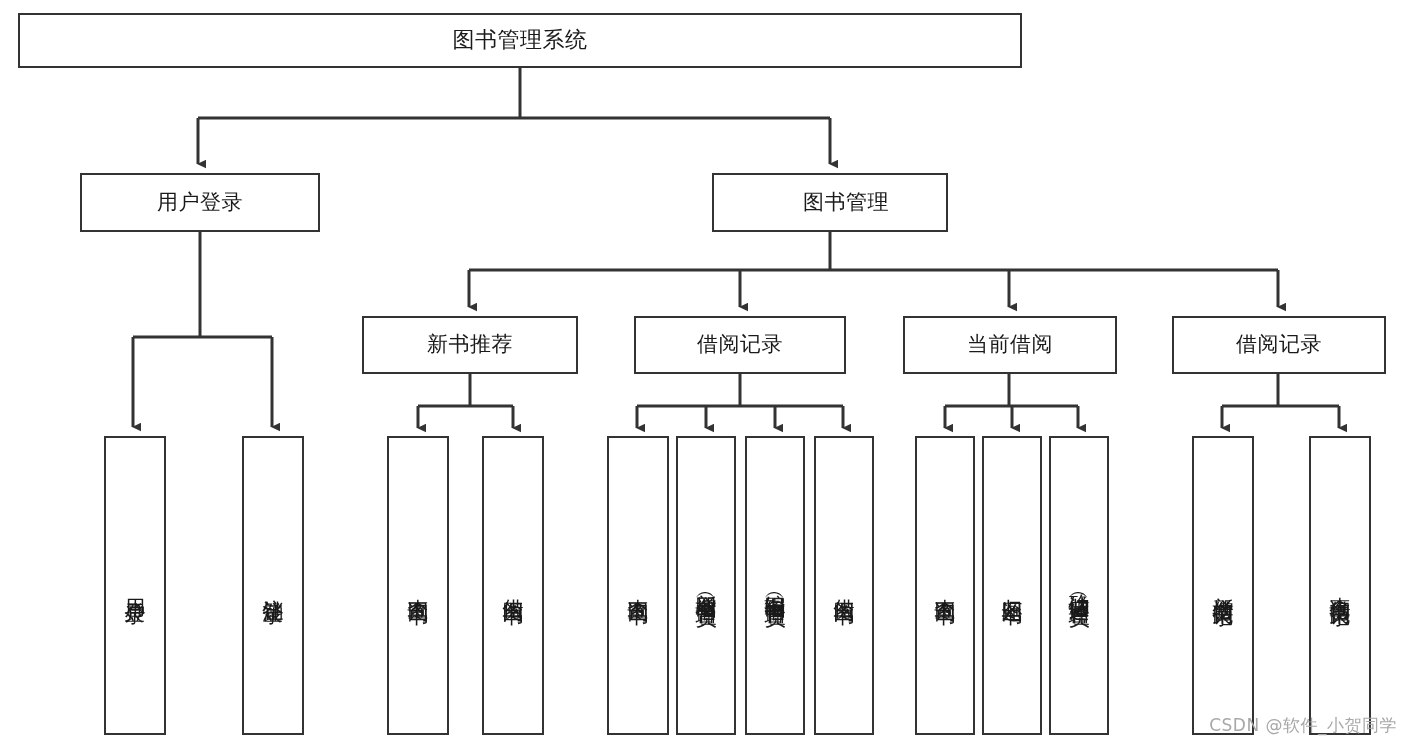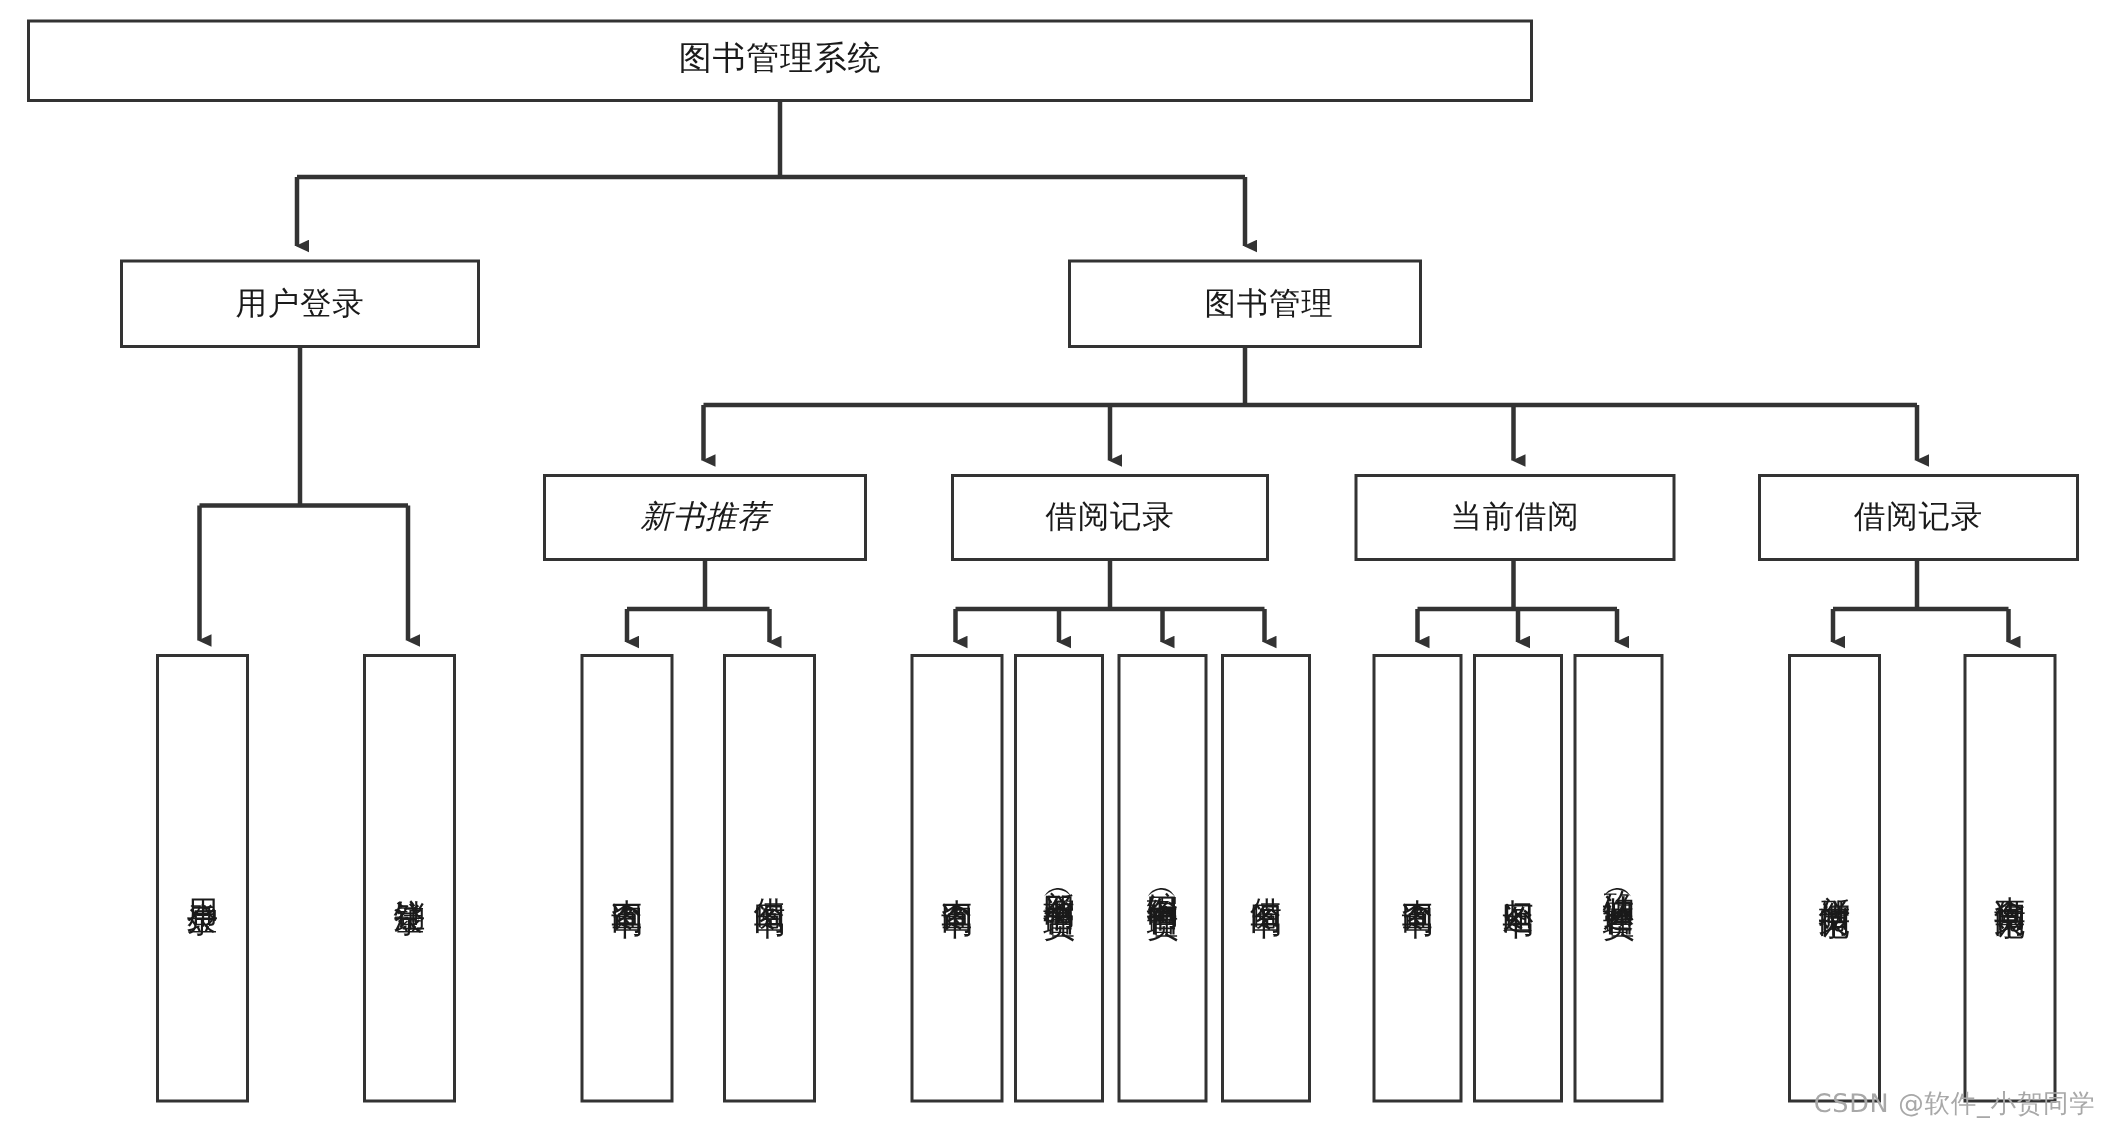--- a/index.html
+++ b/index.html
@@ -52,21 +52,21 @@
   }
   .node-v .vtext {
     writing-mode: vertical-rl;
     text-orientation: upright;
     display: block;
     white-space: nowrap;
   }
   .watermark {
     position: absolute;
     right: 8px;
-    bottom: 0;
+    bottom: 10px;
     font-size: 17px;
     color: #a8a8a8;
     z-index: 5;
     white-space: nowrap;
     letter-spacing: 0.5px;
   }
 </style>
 </head>
 <body>
 
@@ -126,21 +126,21 @@
     <span>图书管理系统</span>
   </div>
 
   <div class="node node-h" style="left: 80px; top: 173px; width: 240px; height: 59px;">
     <span>用户登录</span>
   </div>
   <div class="node node-h" style="left: 712px; top: 173px; width: 236px; height: 59px; padding-left: 32px;">
     <span>图书管理</span>
   </div>
 
-  <div class="node node-h" style="left: 362px; top: 316px; width: 216px; height: 58px; font-style: italic;">
+  <div class="node node-h" style="left: 362px; top: 316px; width: 216px; height: 58px;">
     <span>新书推荐</span>
   </div>
   <div class="node node-h" style="left: 634px; top: 316px; width: 212px; height: 58px;">
     <span>借阅记录</span>
   </div>
   <div class="node node-h" style="left: 903px; top: 316px; width: 214px; height: 58px;">
     <span>当前借阅</span>
   </div>
   <div class="node node-h" style="left: 1172px; top: 316px; width: 214px; height: 58px;">
     <span>借阅记录</span>

